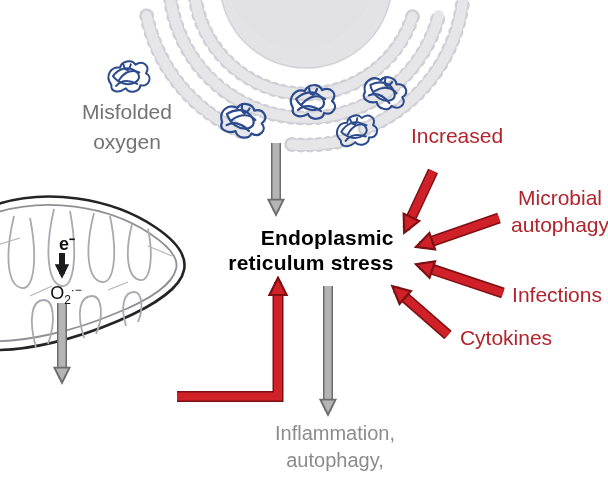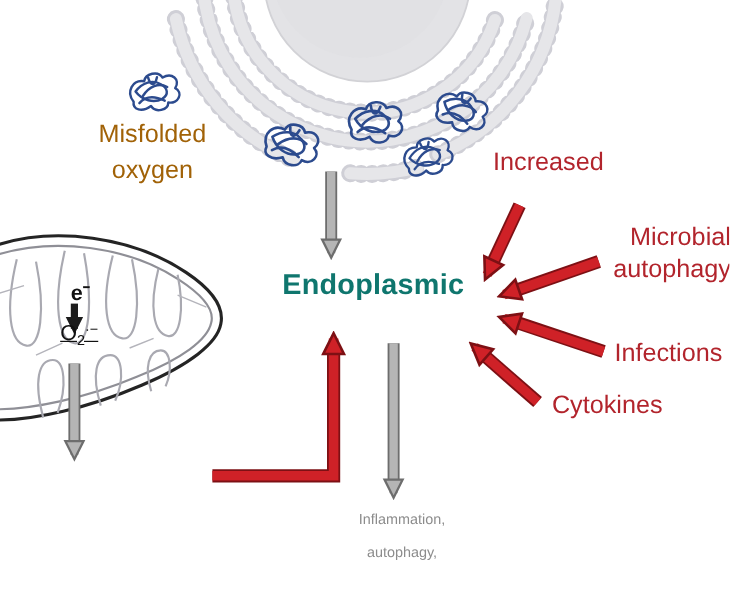--- a/index.html
+++ b/index.html
@@ -5,36 +5,36 @@
   html,body{margin:0;padding:0;background:#fff;}
   .canvas{
     position:relative;width:608px;height:500px;background:#ffffff;
     overflow:hidden;font-family:"Liberation Sans", sans-serif;
   }
   .canvas svg{position:absolute;left:0;top:0;}
   .label{
     position:absolute;text-align:center;white-space:nowrap;
     transform:translateX(-50%);font-size:21px;line-height:28px;
   }
-  .navy{color:#a16207;}
+  .navy{color:#737373;}
   .red{color:#b2242c;}
   .misfolded{left:127px;top:97px;line-height:30px;}
   .increased{left:457px;top:122px;}
-  .microbial{left:560px;top:184px;line-height:27px;text-align:right;}
+  .microbial{left:560px;top:184px;line-height:27px;}
   .infections{left:557px;top:281px;}
   .cytokines{left:506px;top:324px;}
   .ros{left:82px;top:385px;}
   .title{
-    left:311px;top:225px;color:#0f766e;font-weight:bold;
-    font-size:24px;line-height:25px;letter-spacing:0.2px;text-align:right;
+    left:311px;top:225px;color:#000000;font-weight:bold;
+    font-size:21px;line-height:25px;letter-spacing:0.2px;text-align:right;
   }
-  .outcomes{left:335px;top:420px;color:#8c8c8c;font-size:12px;line-height:27px;text-align:center;}
+  .outcomes{left:335px;top:420px;color:#8c8c8c;font-size:20px;line-height:27px;text-align:center;}
   .chem{font-size:18px;color:#111;transform:translateX(-50%);line-height:18px;}
   .electron{left:67px;top:235px;font-weight:bold;}
-  .superoxide{left:66px;top:265px;text-decoration:underline;}
+  .superoxide{left:66px;top:281px;}
   .superoxide sub{font-size:12px;}
   .superoxide sup{font-size:12px;vertical-align:5px;}
 </style>
 </head>
 <body>
 
 <div class="canvas">
 
   <svg width="608" height="500" viewBox="0 0 608 500">
     <defs>
@@ -152,20 +152,21 @@
     <div>autophagy</div>
   </div>
 
   <div class="label red infections">Infections</div>
 
   <div class="label red cytokines">Cytokines</div>
 
 
   <div class="label title">
     <div>Endoplasmic</div>
+    <div>reticulum stress</div>
   </div>
 
   <div class="label outcomes">
     <div>Inflammation,</div>
     <div>autophagy,</div>
   </div>
 
   <div class="label chem electron">
     <span>e⁻</span>
   </div>

